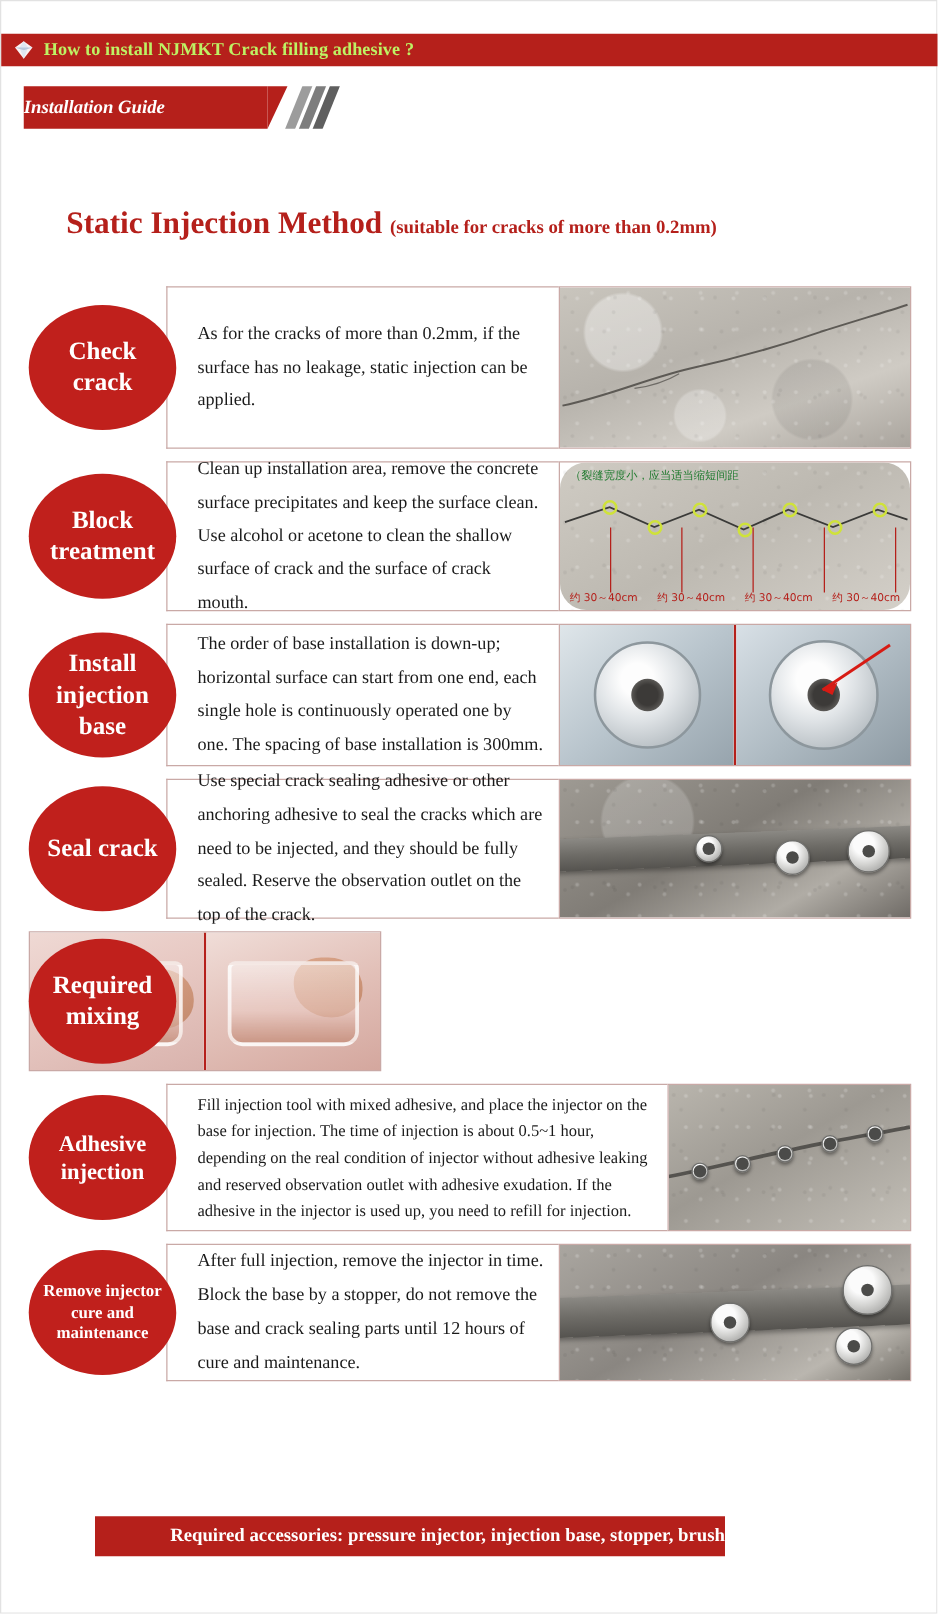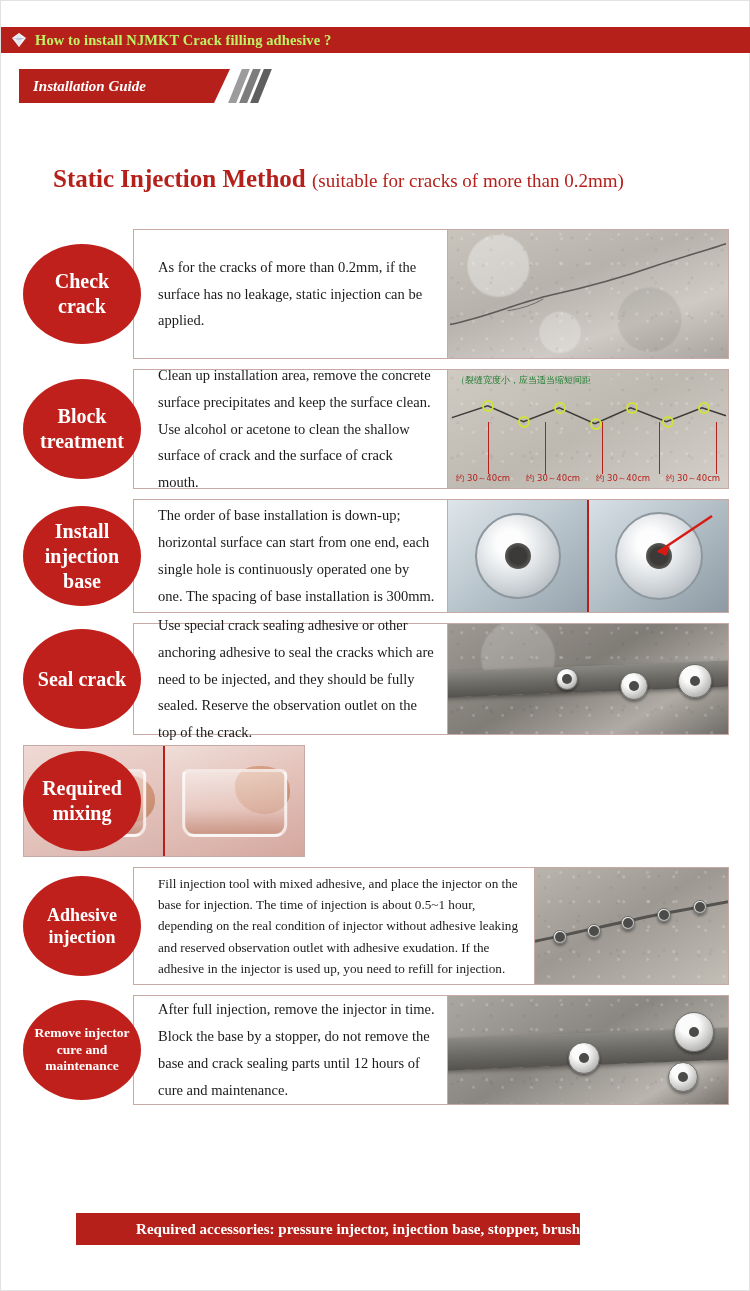--- a/index.html
+++ b/index.html
@@ -52,21 +52,20 @@
     left: 18px; top: 68px;
     width: 250px; height: 34px;
   }
   .guide-tab {
     position: absolute;
     left: 0; top: 0;
     width: 195px; height: 34px;
     background: #b5201b;
     display: flex;
     align-items: center;
-    padding-left: 14px;
   }
   .guide-tab .label {
     color: #fff;
     font-size: 15px;
     font-weight: bold;
     font-style: italic;
     white-space: nowrap;
     font-family: "Liberation Serif", serif;
   }
   .guide-tab:after {
@@ -101,22 +100,22 @@
     width: 660px;
     color: #b5201b;
     font-family: "Liberation Serif", serif;
     white-space: nowrap;
   }
   .heading .main {
     font-size: 25px;
     font-weight: bold;
   }
   .heading .sub {
-    font-size: 19px;
-    font-weight: normal;
+    font-size: 15px;
+    font-weight: bold;
   }
 
   
   .steps {
     position: absolute;
     left: 22px; top: 228px;
     width: 706px;
   }
   .step {
     position: relative;
@@ -282,20 +281,21 @@
     width: 100%; height: 100%;
     background: linear-gradient(150deg, #b9b5ad 0%, #9d9992 45%, #c3bfb7 100%);
     position: relative;
   }
 
   
   .annot {
     width: 100%; height: 100%;
     background: linear-gradient(150deg, #cfcbc3 0%, #bdb9b1 50%, #d4d0c9 100%);
     position: relative;
+    border-radius: 21px;
   }
   .annot .cn-top {
     position: absolute;
     left: 8px; top: 4px;
     color: #1f7a2e;
     font-size: 9px;
     font-family: "DejaVu Sans", sans-serif;
     white-space: nowrap;
   }
   .annot .dimrow {

